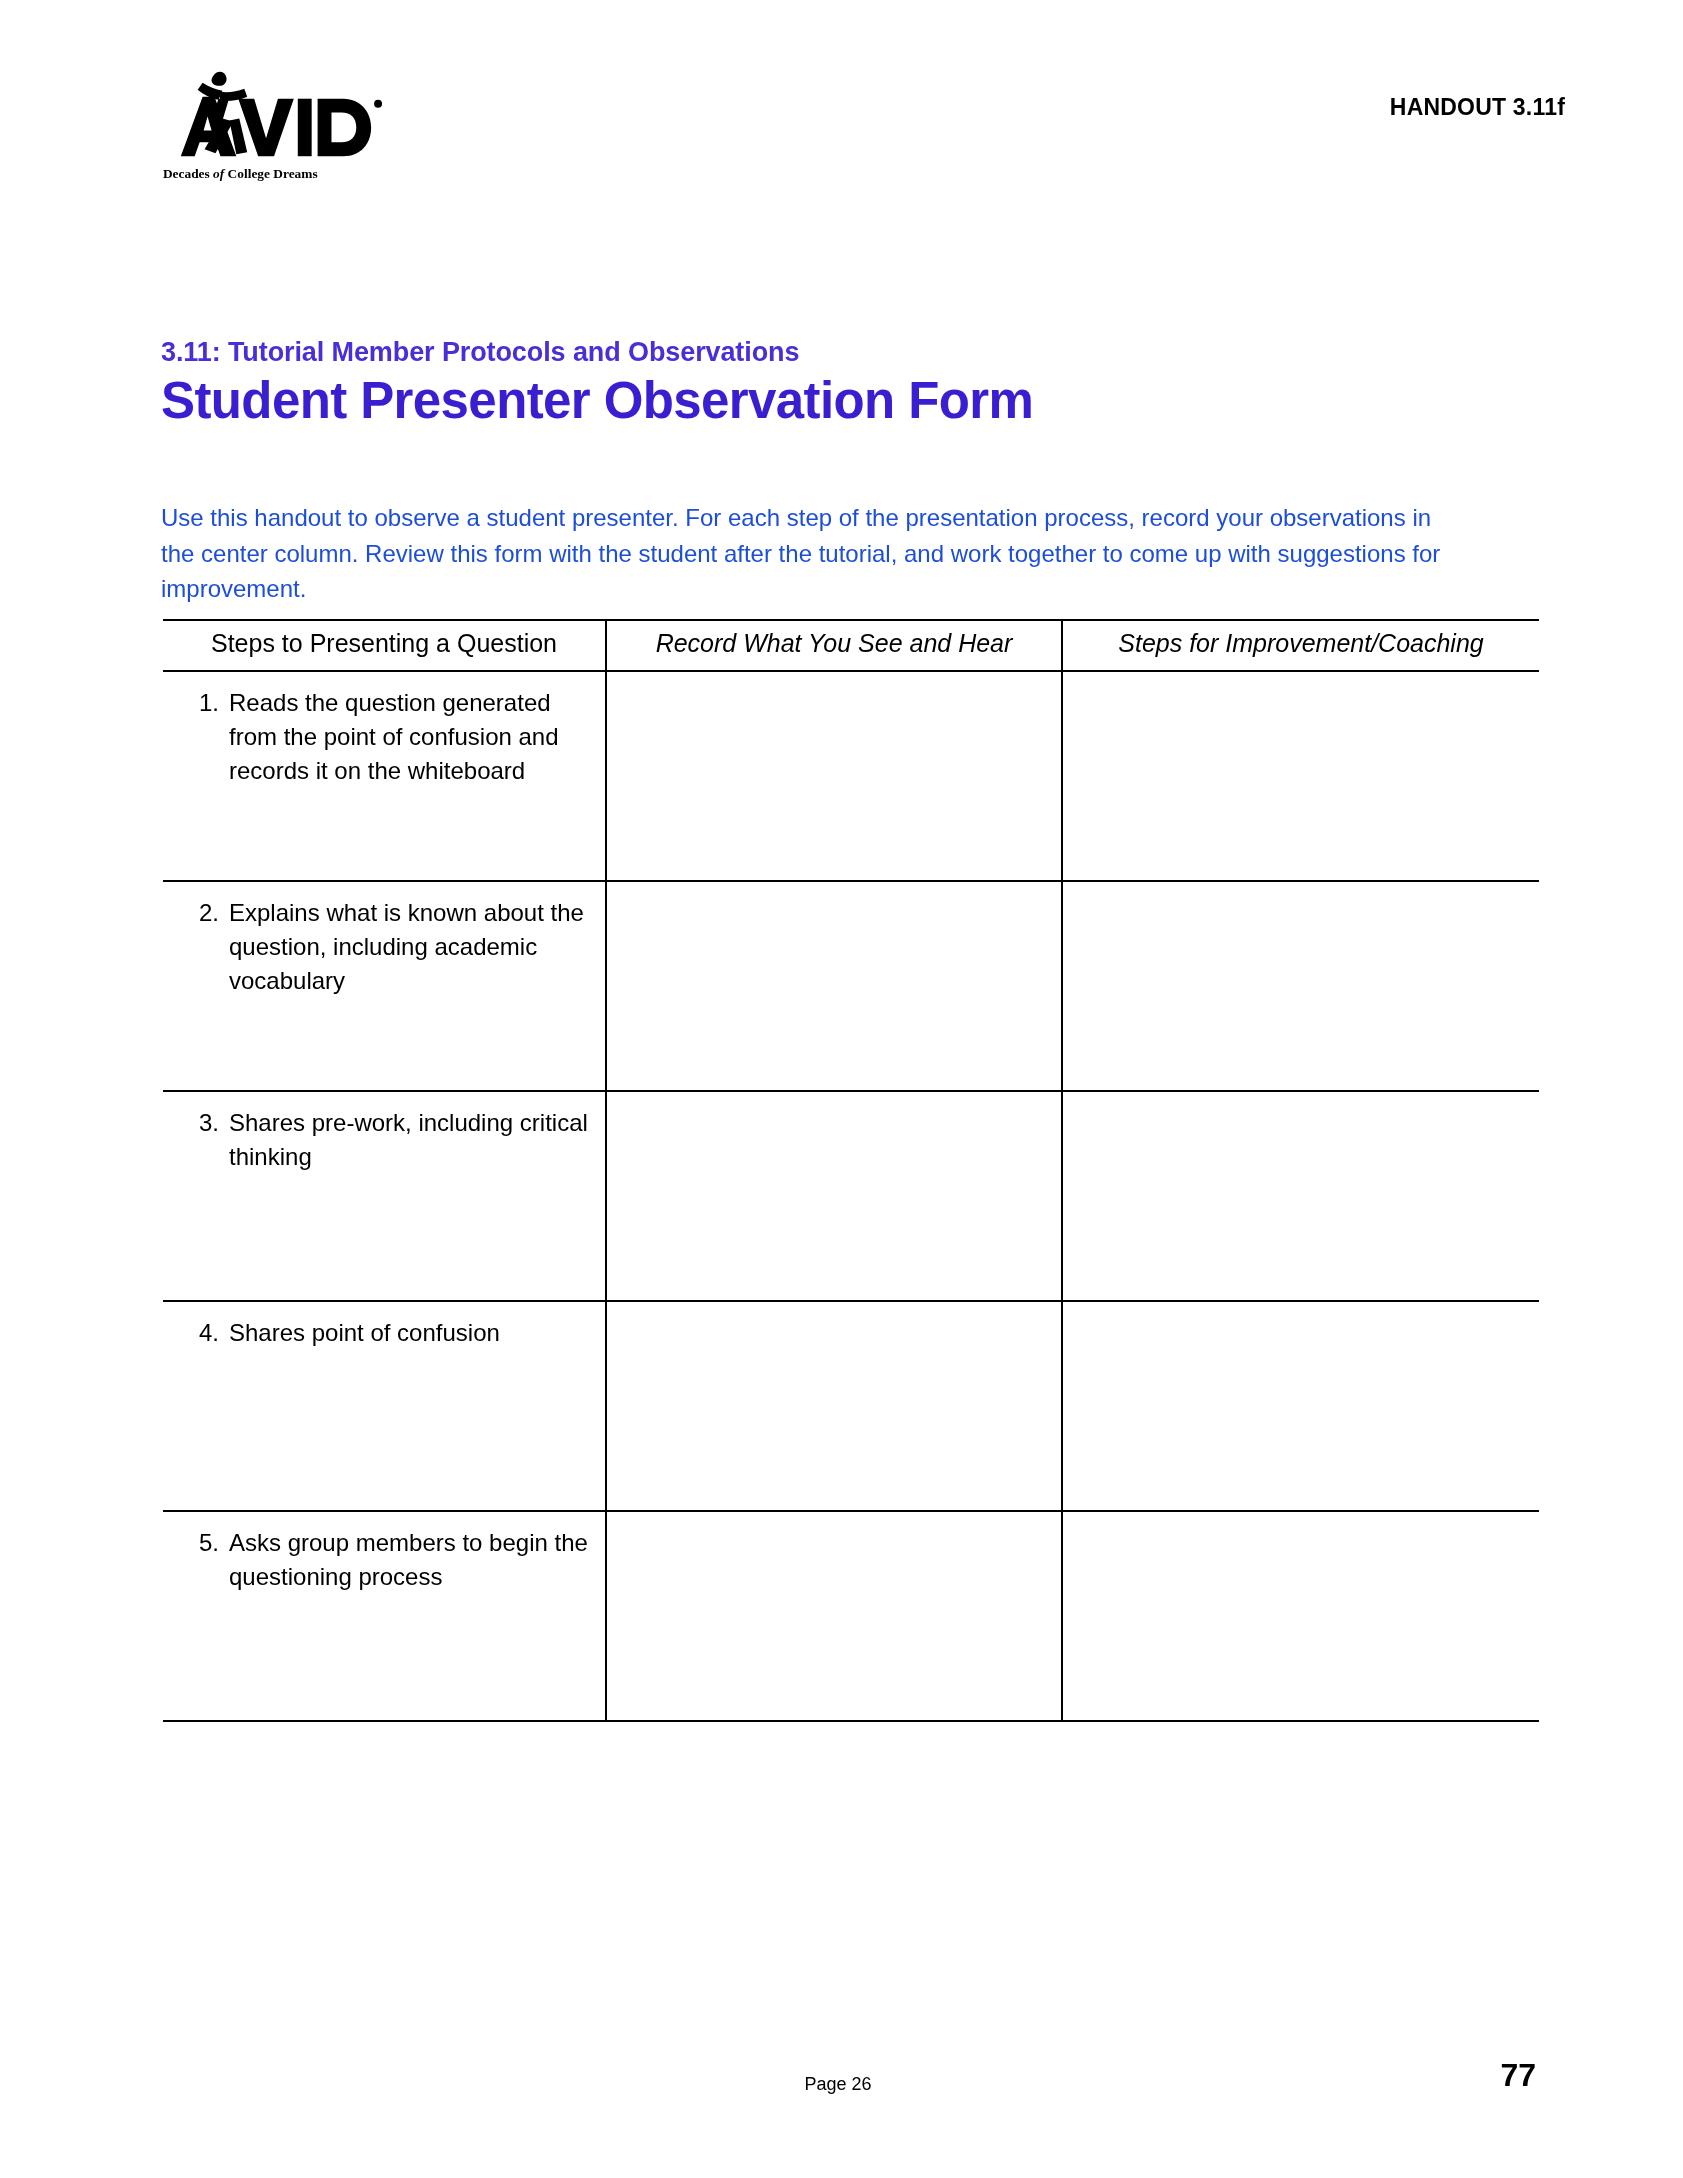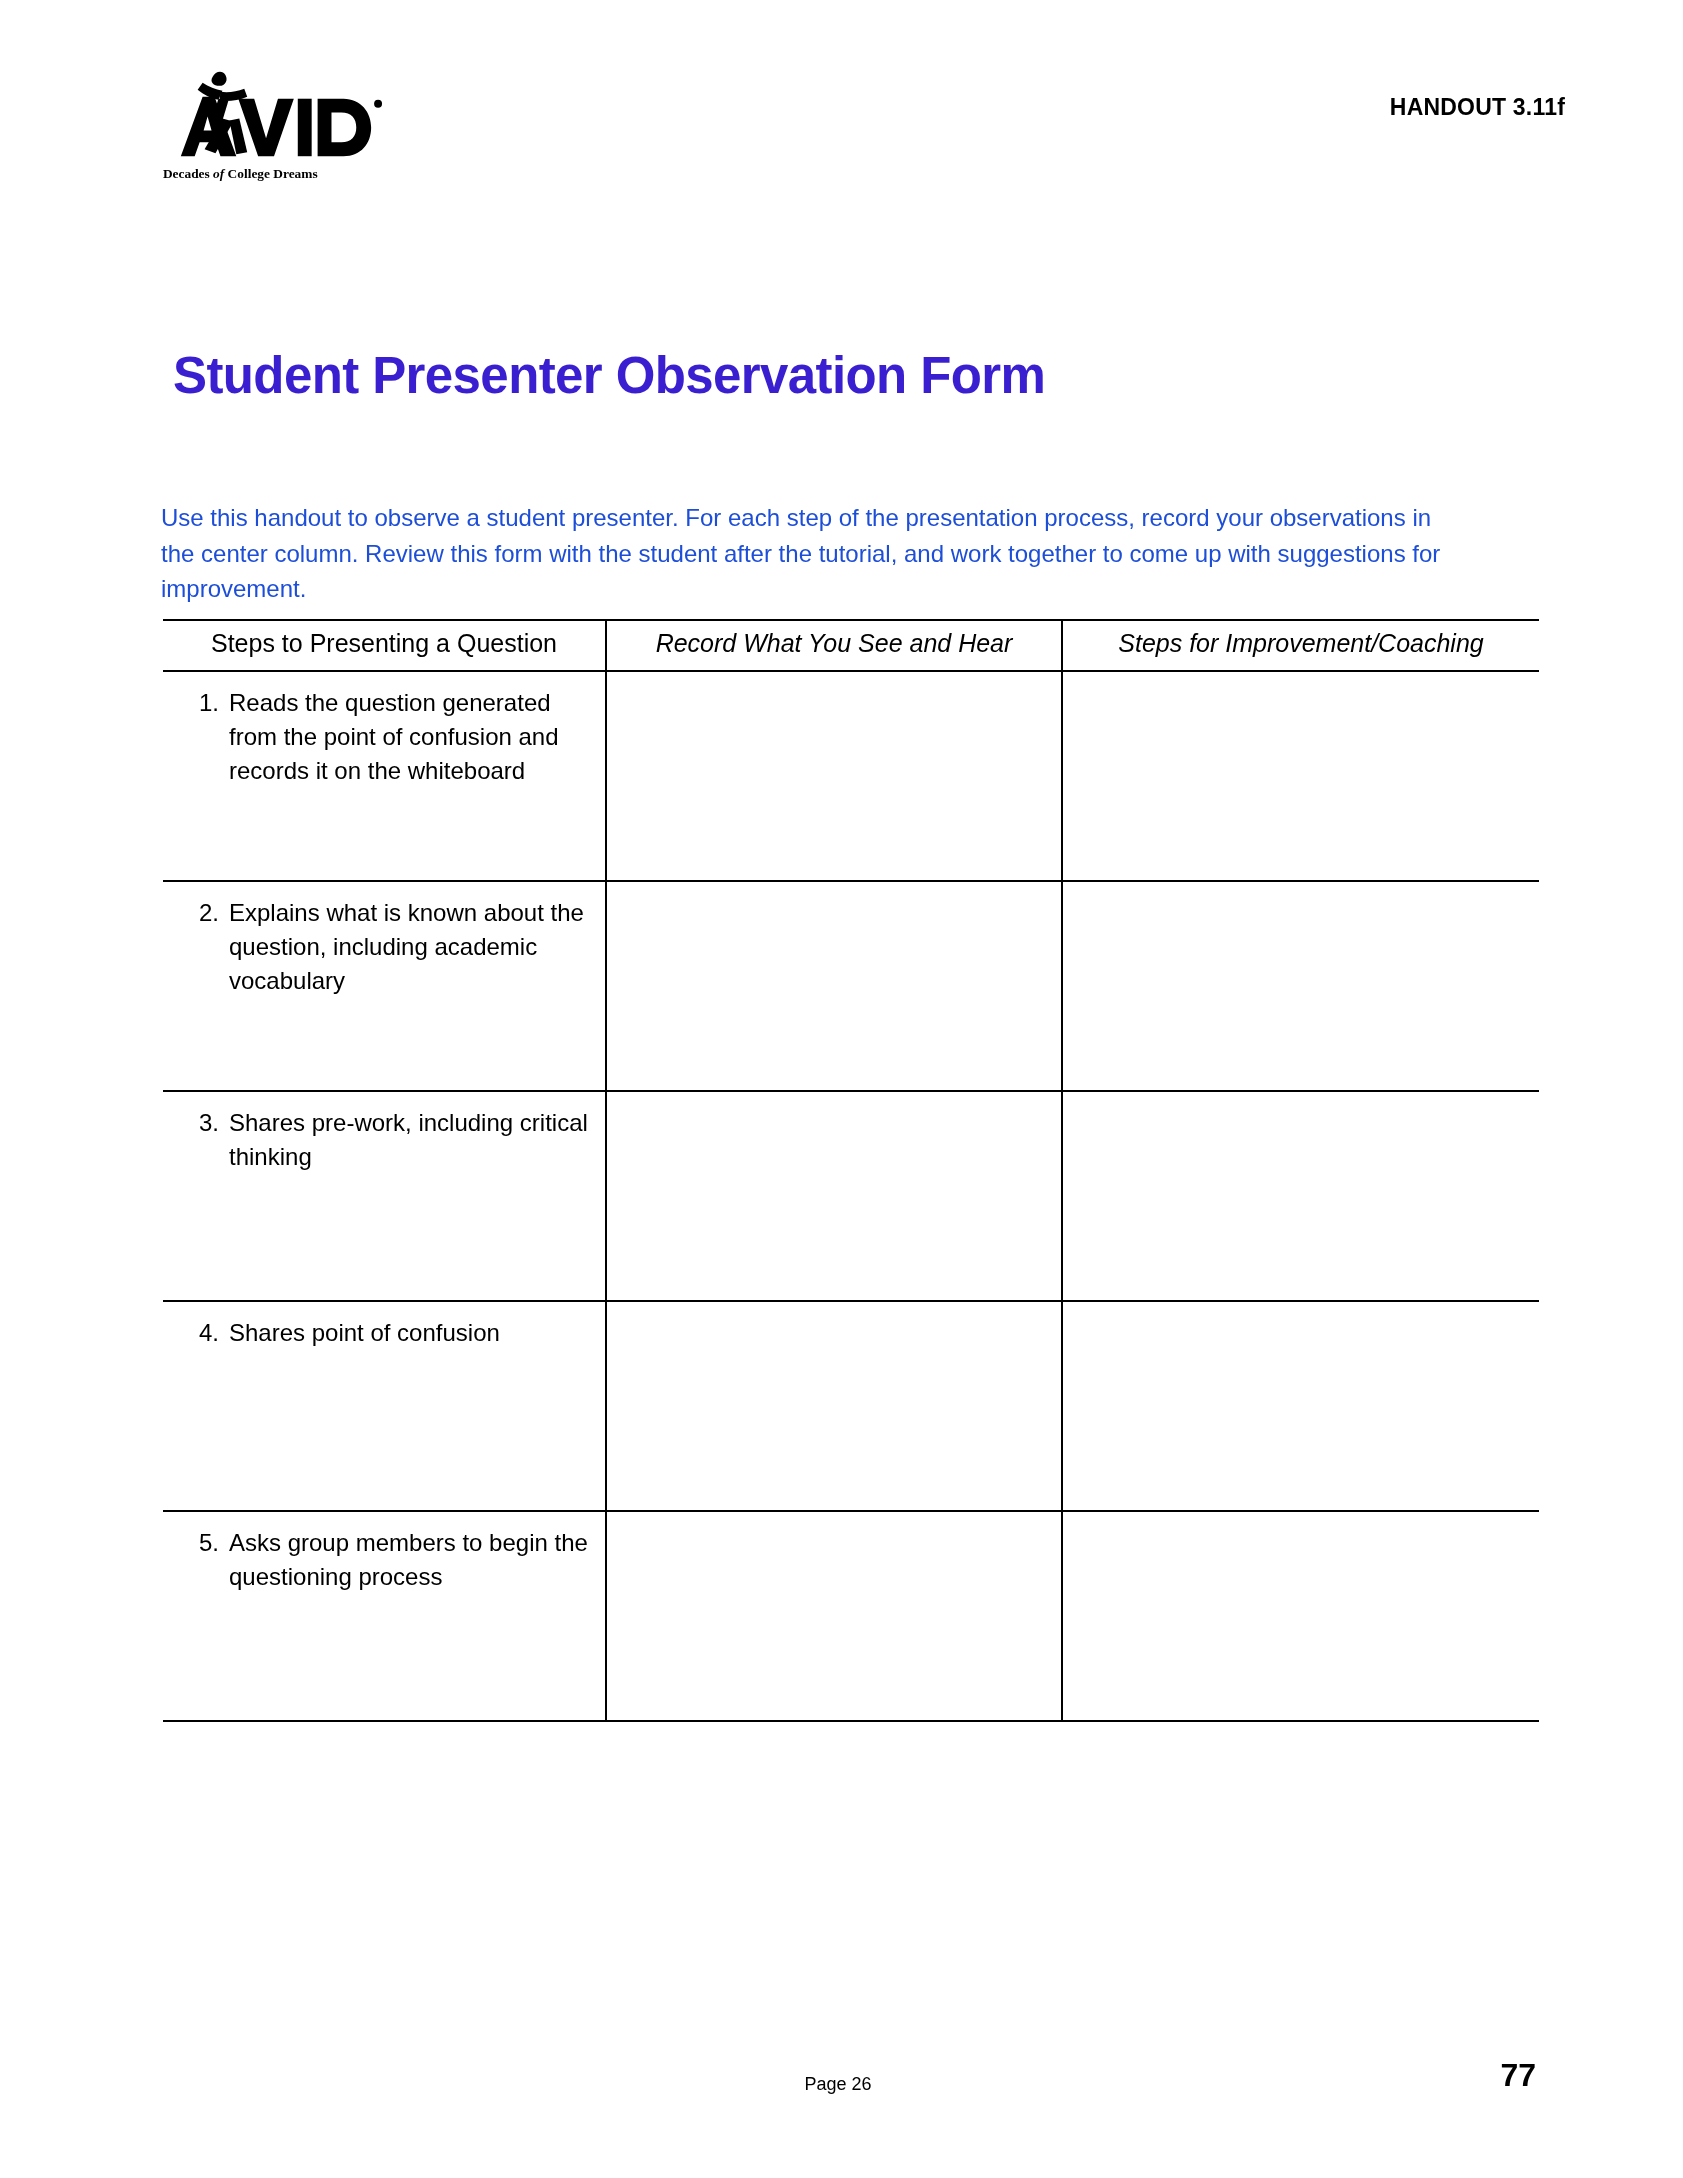--- a/index.html
+++ b/index.html
@@ -61,21 +61,21 @@
     font-size: 27px;
     font-weight: bold;
     letter-spacing: -0.1px;
     margin: 0 0 6px 0;
   }
   .main-title {
     color: #3a1fd0;
     font-size: 51px;
     font-weight: bold;
     letter-spacing: -0.6px;
-    margin: 12px;
+    margin: 0;
     line-height: 1.05;
   }
 
   
   .intro {
     position: absolute;
     left: 161px;
     top: 500px;
     width: 1307px;
     font-size: 24px;
@@ -201,20 +201,21 @@
           <circle cx="221" cy="45" r="4" fill="#000"></circle>
         </g>
 
         <text x="4" y="120" font-family="'Liberation Serif', serif" font-size="13.5" font-weight="bold" fill="#000">Decades <tspan font-style="italic">of</tspan> College Dreams</text>
       </svg>
     </div>
     <div class="handout-code">HANDOUT 3.11f</div>
   </div>
 
   <div class="title-block">
+    <p class="eyebrow">3.11: Tutorial Member Protocols and Observations</p>
     <h1 class="main-title">Student Presenter Observation Form</h1>
   </div>
 
   <div class="intro">Use this handout to observe a student presenter. For each step of the presentation process, record your observations in the center column. Review this form with the student after the tutorial, and work together to come up with suggestions for improvement.</div>
 
   <div class="table-wrap">
     <table class="form">
       <colgroup>
         <col class="c1">
           <col class="c2">

